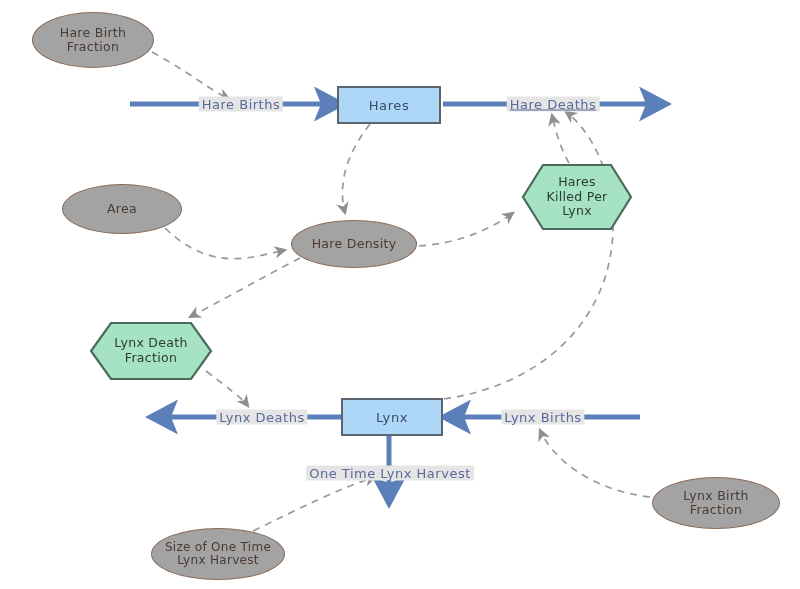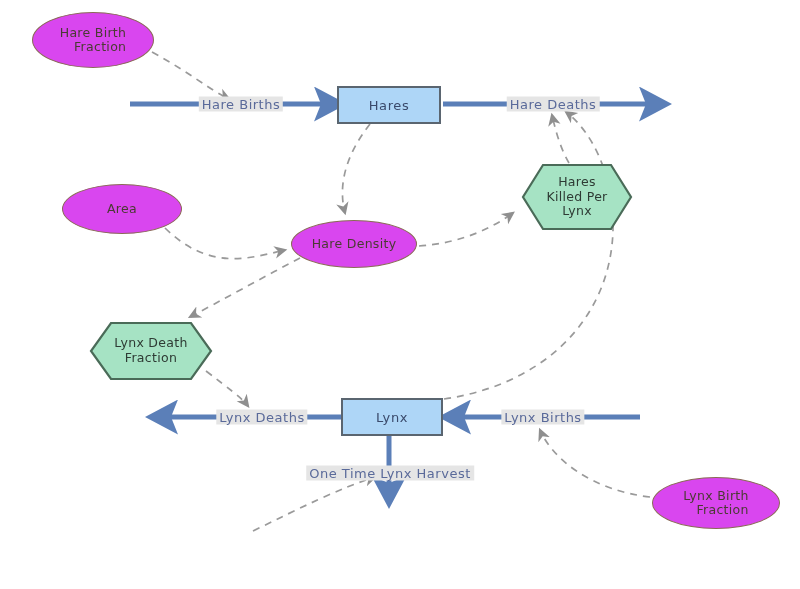--- a/index.html
+++ b/index.html
@@ -39,27 +39,27 @@
     color: #3a4a6b;
     font-size: 13px;
     letter-spacing: 0.6px;
     z-index: 6;
   }
 
   
   .aux {
     position: absolute;
     box-sizing: border-box;
-    background: #d946ef;
+    background: #a3a3a3;
     border: 1.6px solid #8a6a55;
     border-radius: 50%;
     display: flex;
     align-items: center;
     justify-content: center;
-    text-align: right;
+    text-align: center;
     color: #4a3b33;
     font-size: 12.5px;
     line-height: 1.12;
     letter-spacing: 0.3px;
     z-index: 6;
   }
   .aux .lbl { white-space: pre-line; }
 
   
   .hexwrap {
@@ -172,41 +172,45 @@
 
   <div class="aux" style="left:291px; top:220px; width:126px; height:48px;">
     <span class="lbl">Hare Density</span>
   </div>
 
   <div class="aux" style="left:652px; top:477px; width:128px; height:52px;">
     <span class="lbl">Lynx Birth
 Fraction</span>
   </div>
 
+  <div class="aux" style="left:151px; top:528px; width:134px; height:52px;">
+    <span class="lbl" style="font-size:12px;">Size of One Time
+Lynx Harvest</span>
+  </div>
 
   <div class="hexwrap" style="left:521px; top:163px; width:112px; height:68px;">
     <svg width="112" height="68" viewBox="0 0 112 68">
       <polygon points="22,2 90,2 110,34 90,66 22,66 2,34" fill="#a6e3c4" stroke="#4a6b58" stroke-width="2.2"></polygon>
     </svg>
     <div class="hexlabel">Hares
 Killed Per
 Lynx</div>
   </div>
 
   <div class="hexwrap" style="left:89px; top:321px; width:124px; height:60px;">
     <svg width="124" height="60" viewBox="0 0 124 60">
       <polygon points="22,2 102,2 122,30 102,58 22,58 2,30" fill="#a6e3c4" stroke="#4a6b58" stroke-width="2.2"></polygon>
     </svg>
     <div class="hexlabel">Lynx Death
 Fraction</div>
   </div>
 
   <div class="flowlabel" style="left:241px; top:104px;">Hare Births</div>
 
-  <div class="flowlabel" style="left:553px; top:104px;">Hare Deaths</div>
+  <div class="flowlabel" style="left:553px; top:104px;text-decoration:underline;">Hare Deaths</div>
 
   <div class="flowlabel" style="left:246px; top:417px;margin-left:16px;">Lynx Deaths</div>
 
   <div class="flowlabel" style="left:543px; top:417px;">Lynx Births</div>
 
   <div class="flowlabel" style="left:390px; top:473px;">One Time Lynx Harvest</div>
 
 </div>
 
 </body></html>

